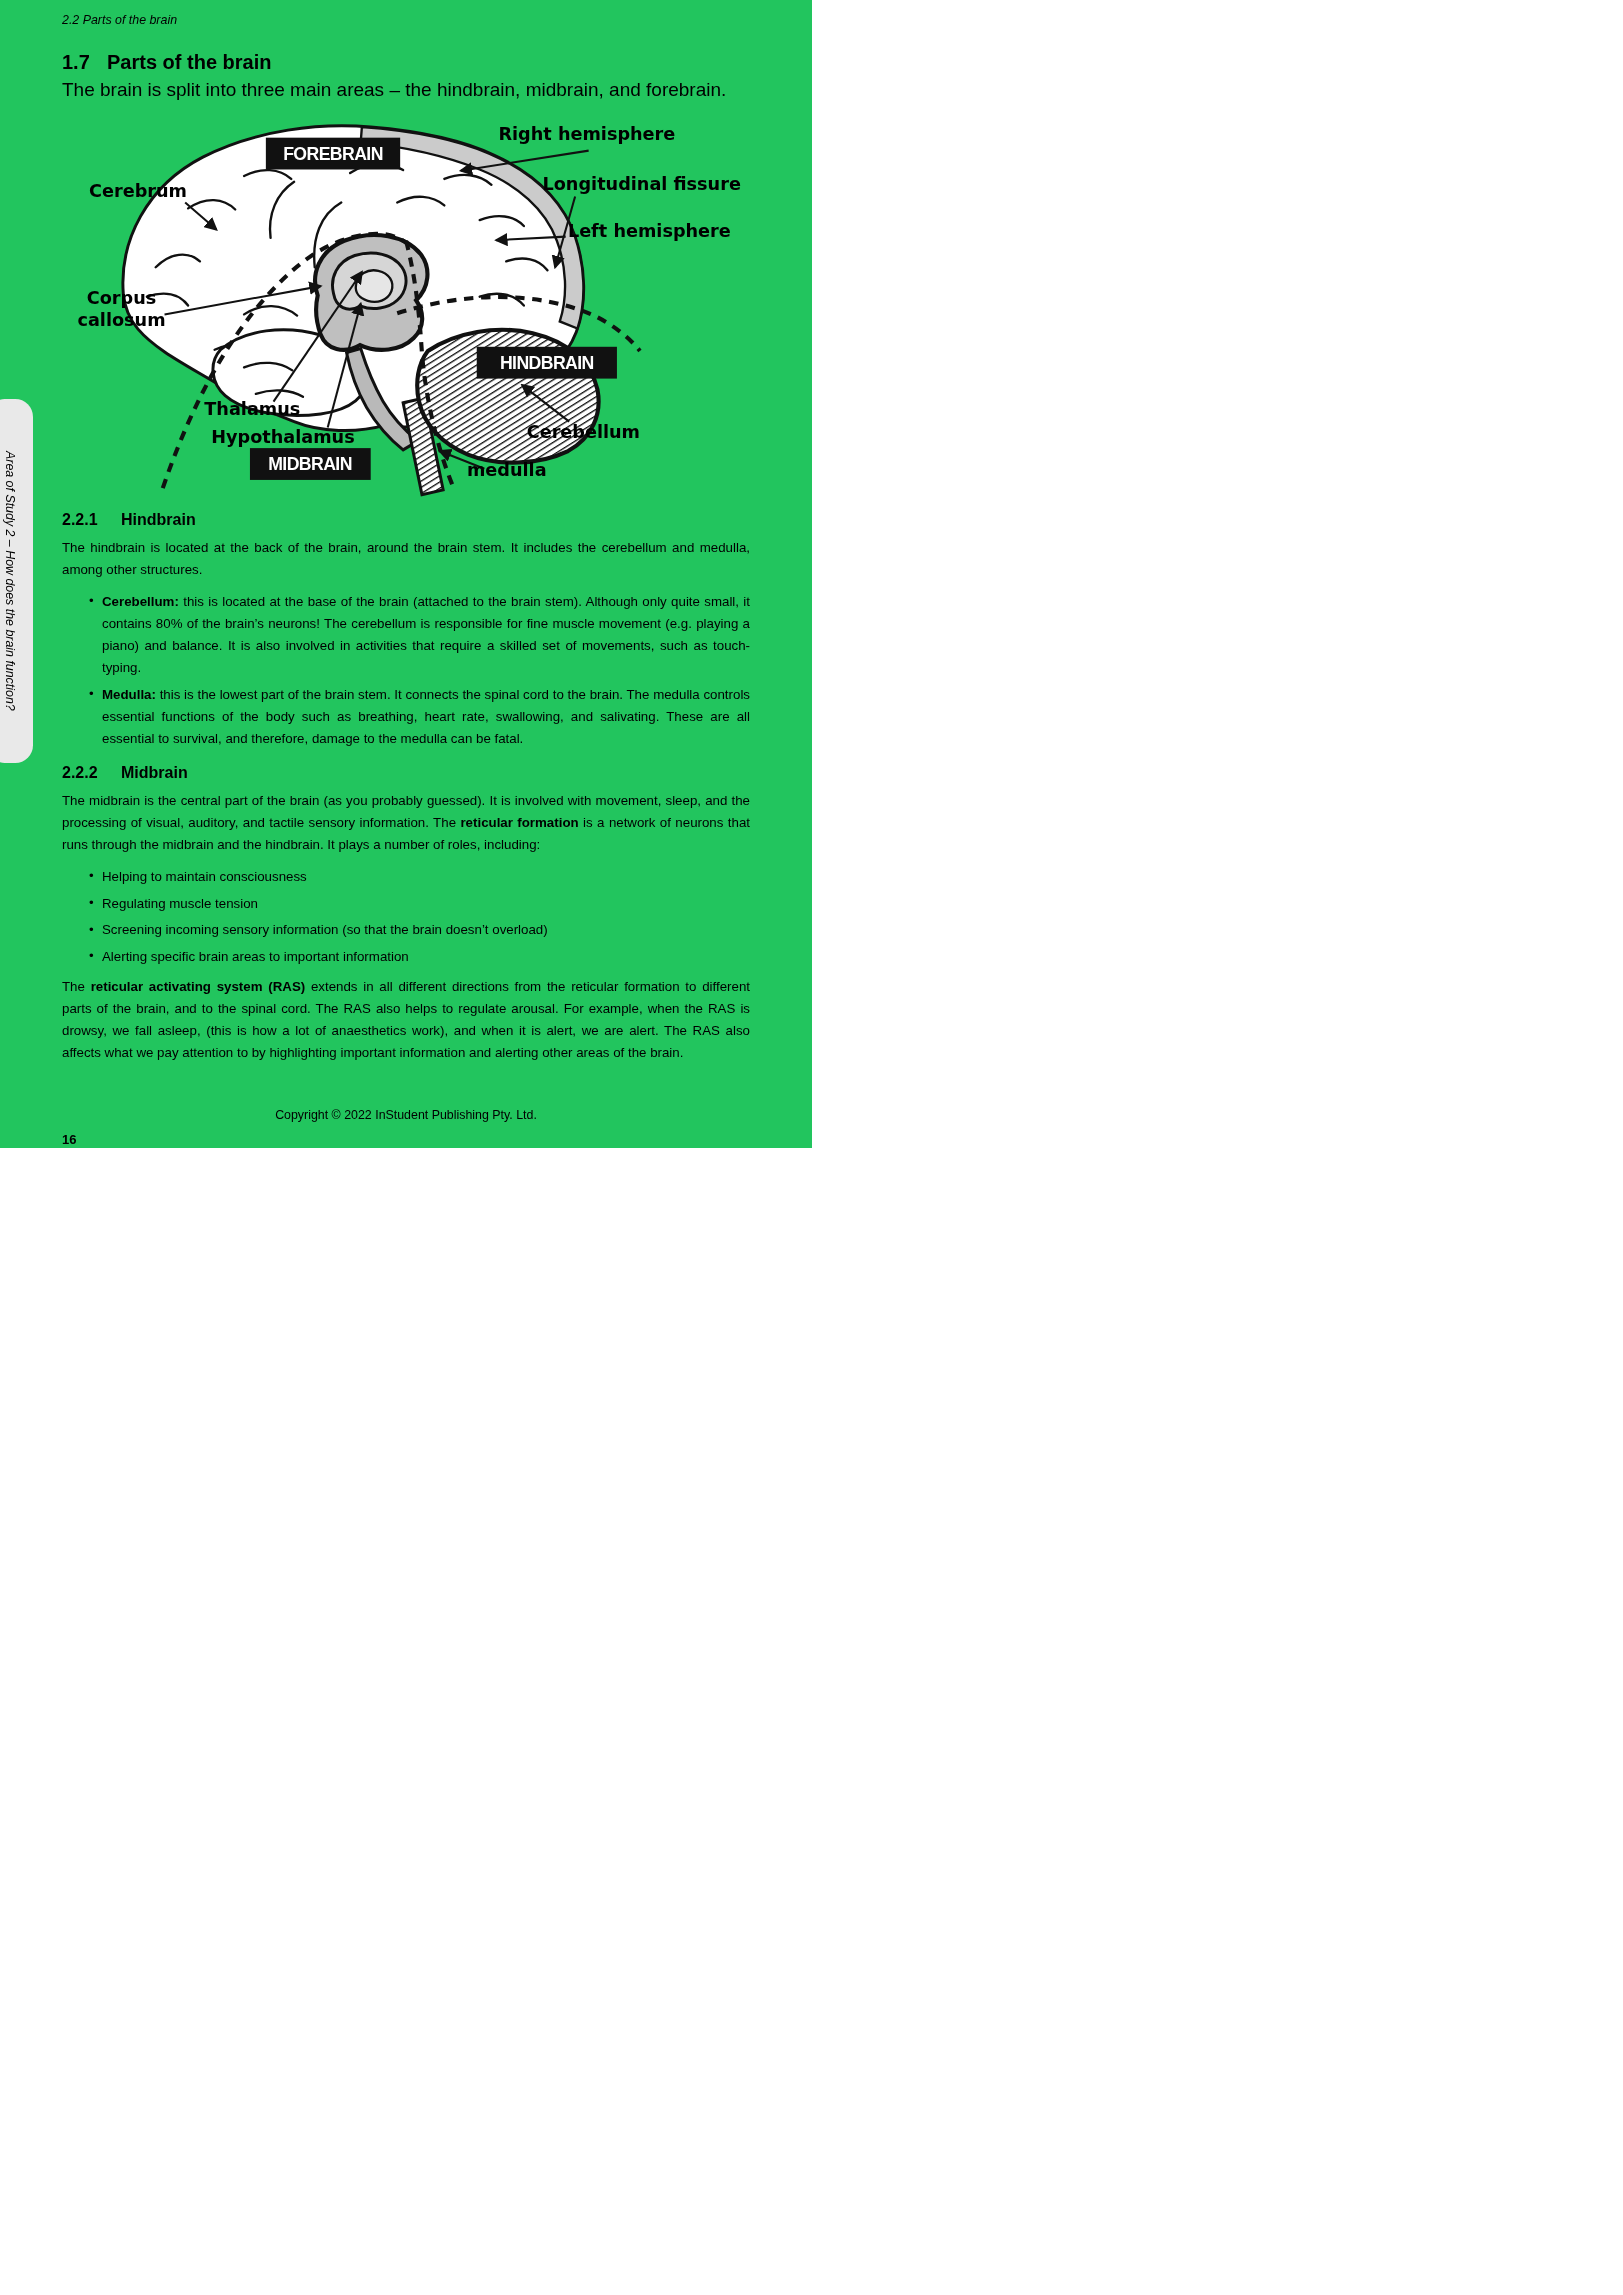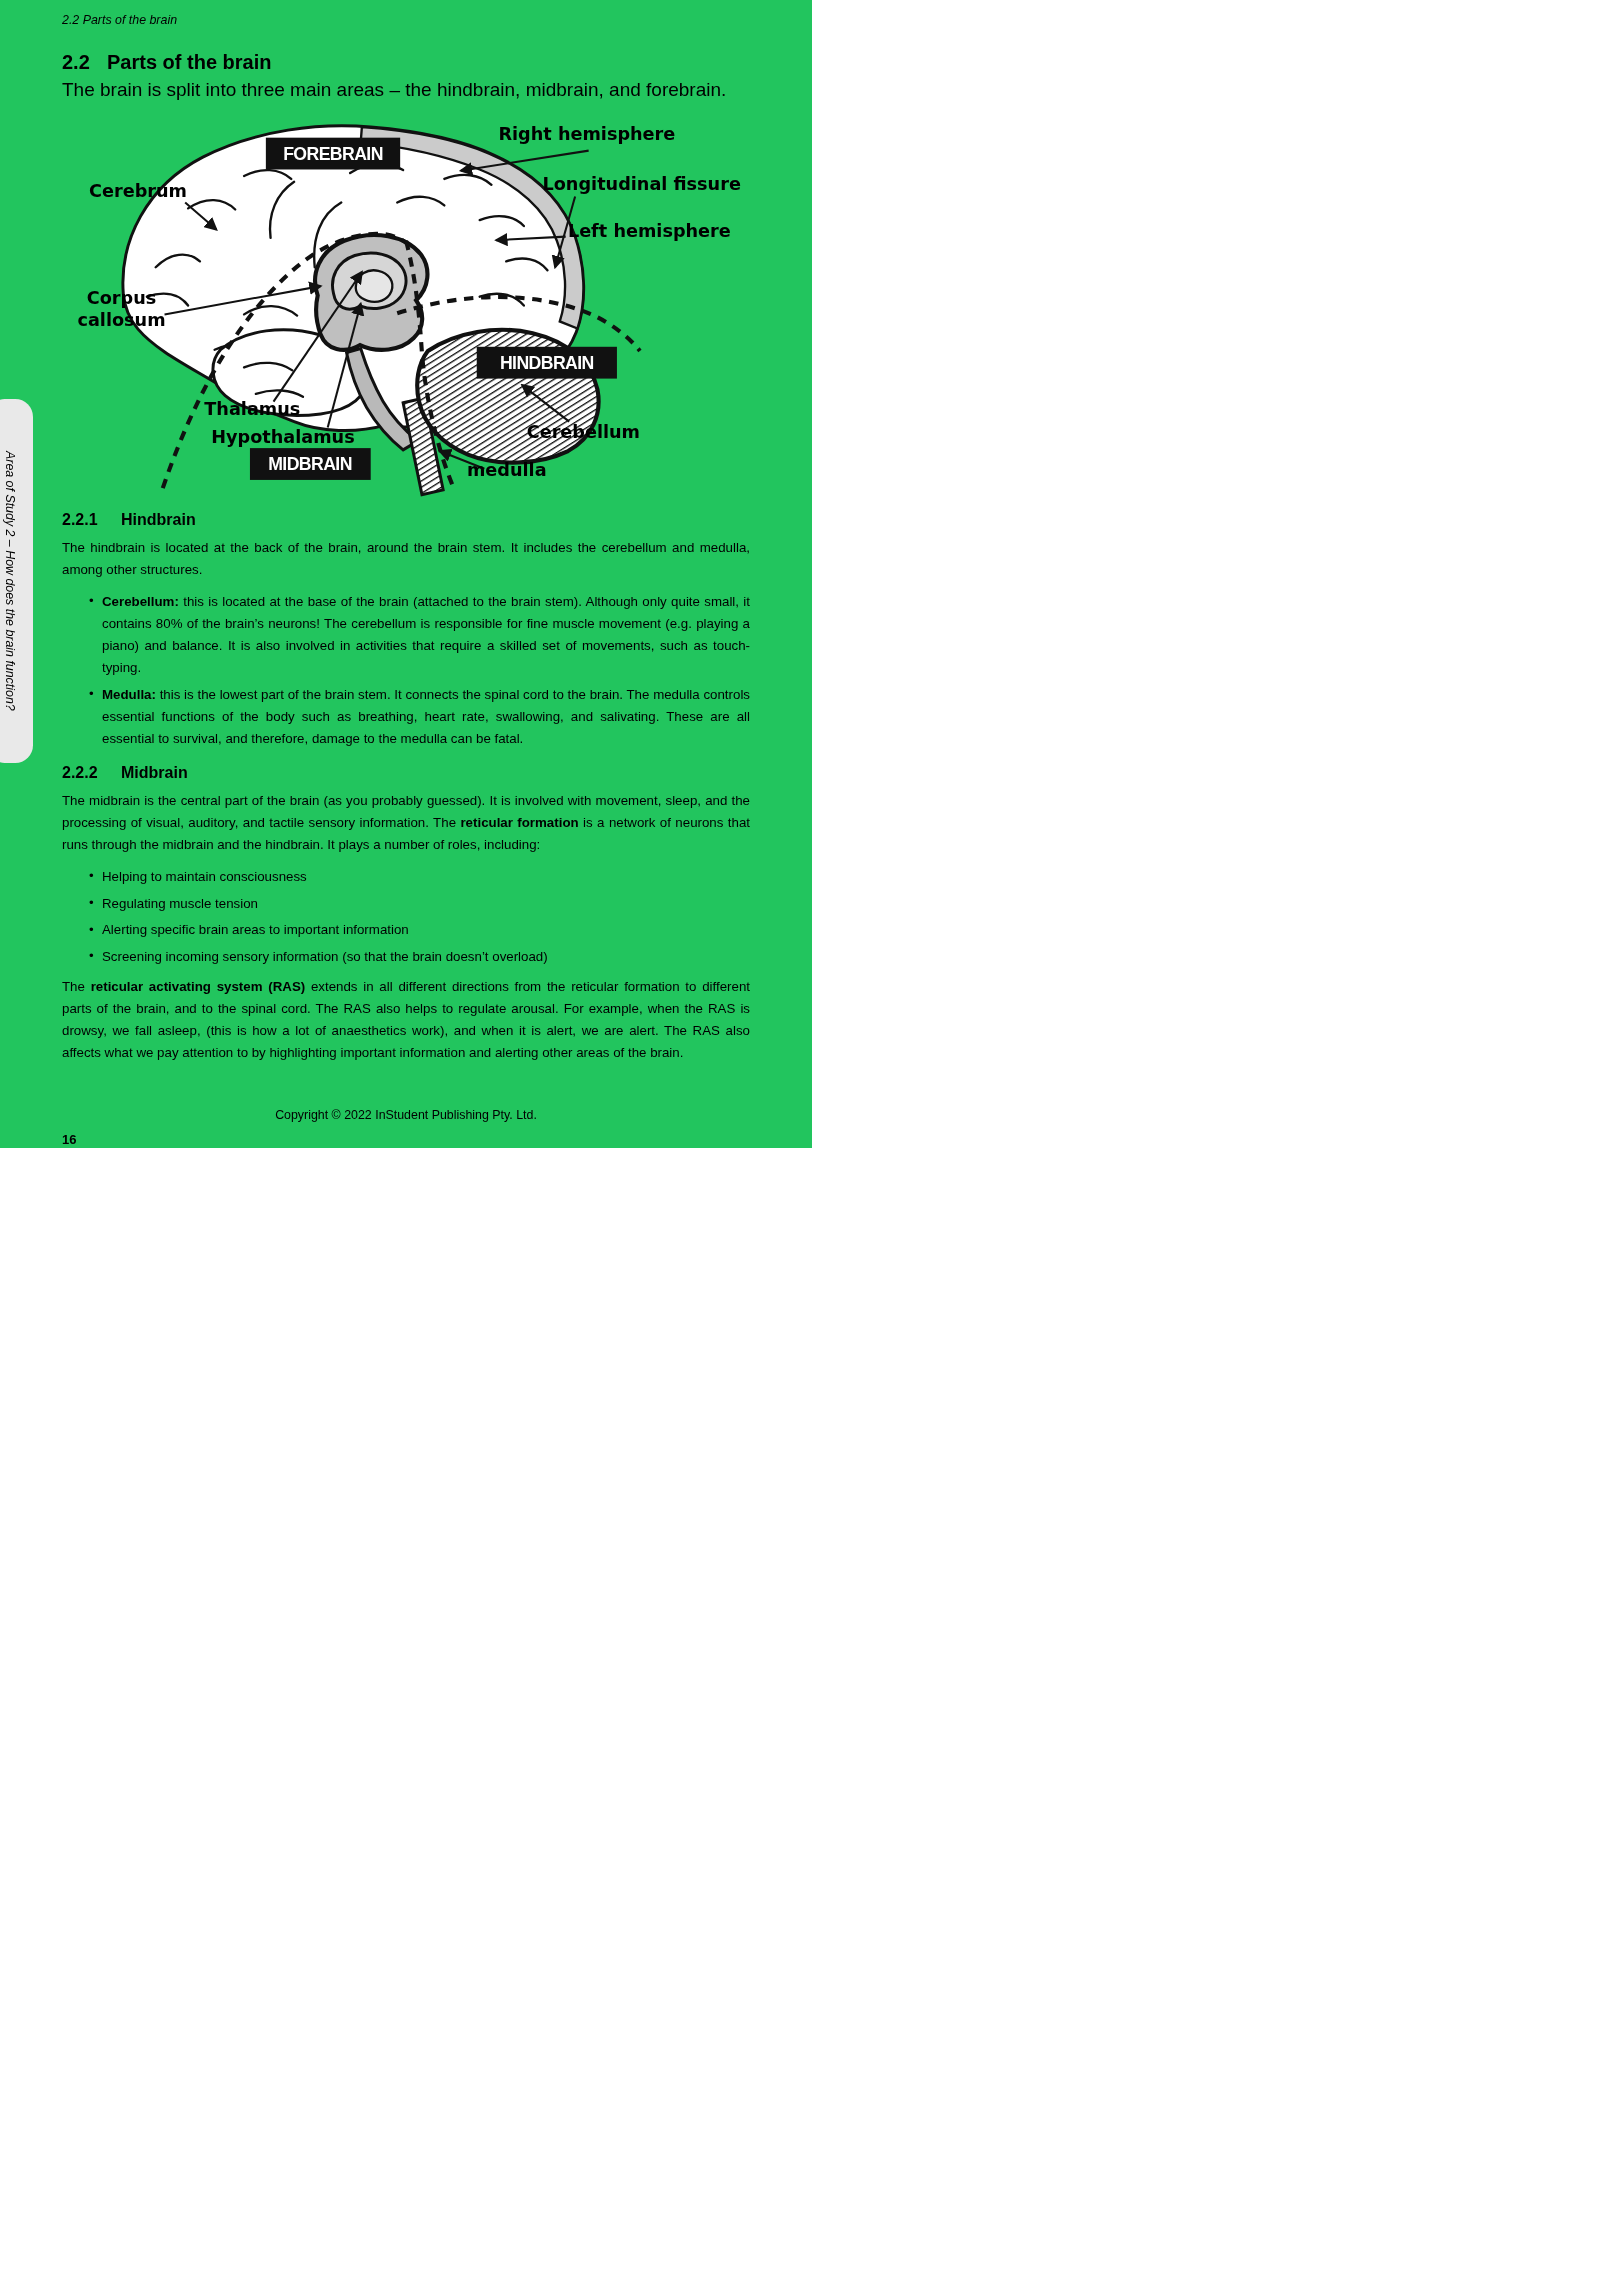--- a/index.html
+++ b/index.html
@@ -83,21 +83,21 @@
 
   <div class="running-head">2.2 Parts of the brain</div>
 
   <div class="sidebar-tab">
     <div class="vtext">Area of Study 2 – How does the brain function?</div>
   </div>
 
   <div class="content">
 
     <div class="h1">
-      <span class="h-num">2.2</span>
+      <span class="h-num">1.7</span>
       <span>Parts of the brain</span>
     </div>
 
     <p class="intro">The brain is split into three main areas – the hindbrain, midbrain, and forebrain.</p>
 
     <div class="diagram">
       <svg viewBox="0 0 1160 640" width="684" height="377">
         <defs>
           <marker id="ah" viewBox="0 0 10 10" refX="8.5" refY="5" markerWidth="6.5" markerHeight="6.5" orient="auto-start-reverse">
             <path d="M0,0 L10,5 L0,10 z" fill="#111"></path>
@@ -202,22 +202,22 @@
     <div class="h2">
       <span class="h-num">2.2.2</span>
       <span>Midbrain</span>
     </div>
 
     <p class="body"><span>The midbrain is the central part of the brain (as you probably guessed). It is involved with movement, sleep, and the processing of visual, auditory, and tactile sensory information. The </span><span class="b">reticular formation</span><span> is a network of neurons that runs through the midbrain and the hindbrain. It plays a number of roles, including:</span></p>
 
     <ul class="bullets">
       <li><span>Helping to maintain consciousness</span></li>
       <li><span>Regulating muscle tension</span></li>
+      <li><span>Screening incoming sensory information (so that the brain doesn’t overload)</span></li>
       <li><span>Alerting specific brain areas to important information</span></li>
-      <li><span>Screening incoming sensory information (so that the brain doesn’t overload)</span></li>
     </ul>
 
     <p class="body"><span>The </span><span class="b">reticular activating system (RAS)</span><span> extends in all different directions from the reticular formation to different parts of the brain, and to the spinal cord. The RAS also helps to regulate arousal. For example, when the RAS is drowsy, we fall asleep, (this is how a lot of anaesthetics work), and when it is alert, we are alert. The RAS also affects what we pay attention to by highlighting important information and alerting other areas of the brain.</span></p>
 
   </div>
 
   <div class="footer-pg">16</div>
   <div class="footer-copy">Copyright © 2022 InStudent Publishing Pty. Ltd.</div>
 
 </div>

